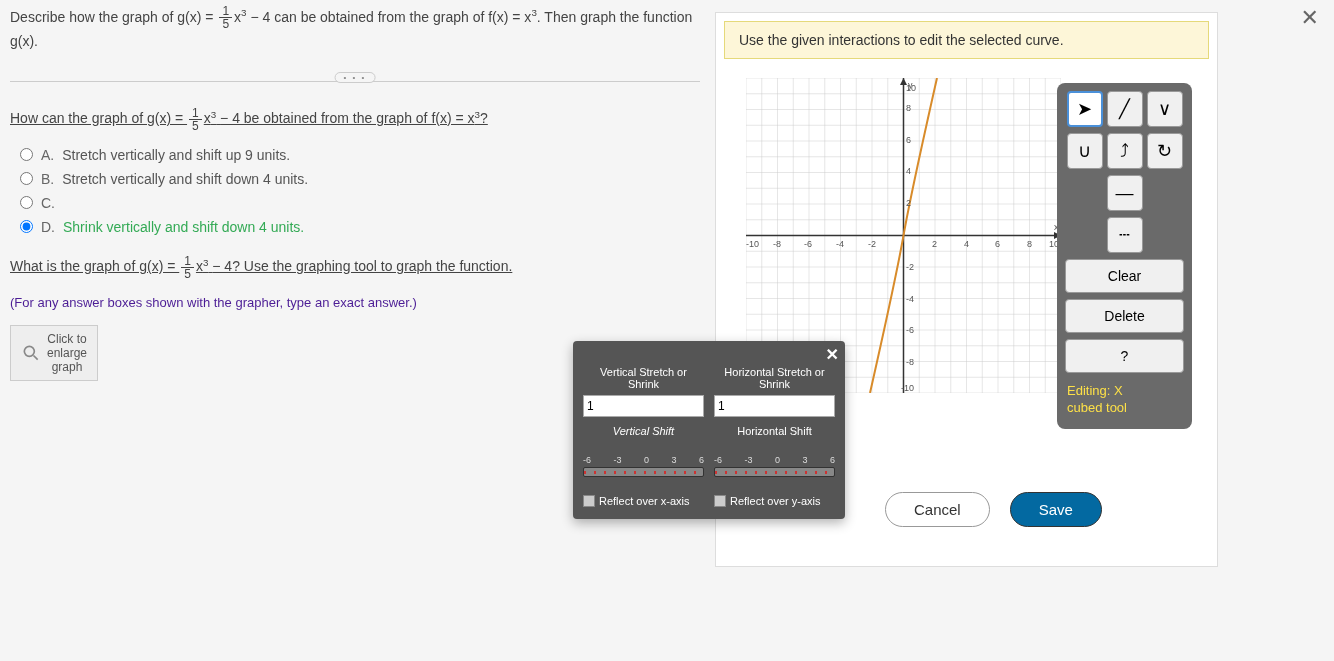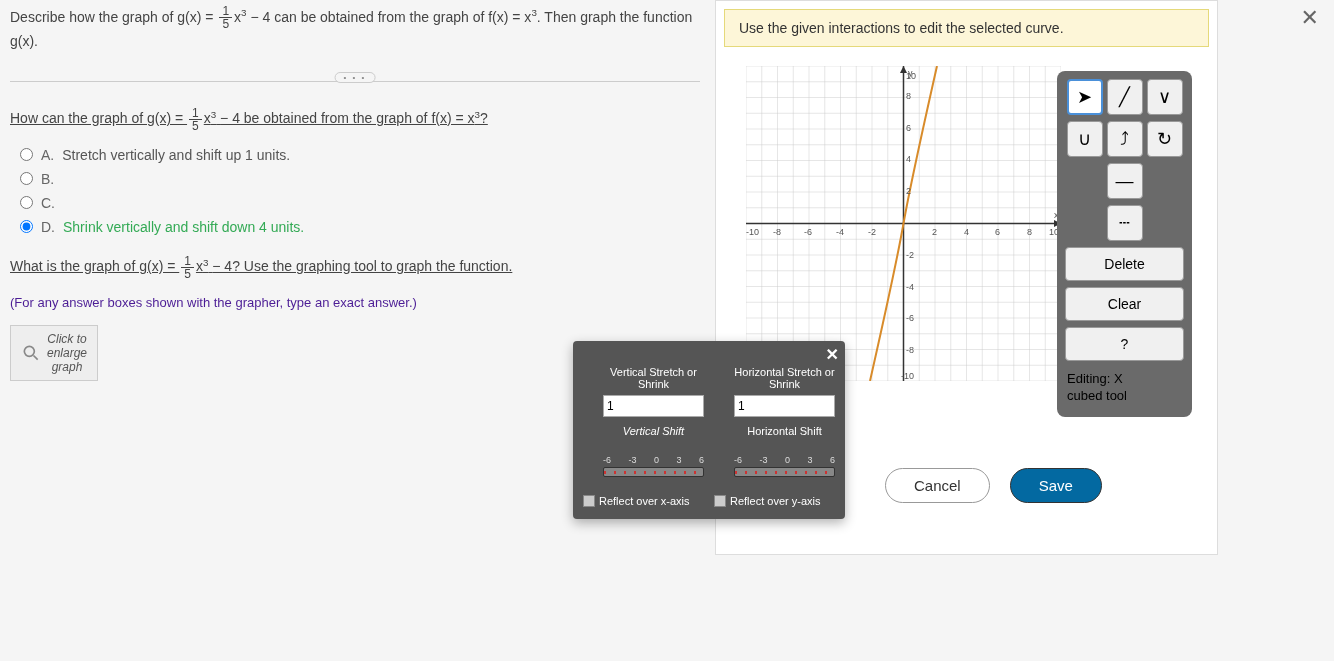--- a/index.html
+++ b/index.html
@@ -68,27 +68,26 @@
   display: inline-flex;
   align-items: center;
   background: #eee;
   border: 1px solid #ccc;
   padding: 6px 10px;
   margin-top: 15px;
   cursor: pointer;
   font-size: 12px;
   color: #555;
   text-align: center;
-  font-style: italic;
 }
 .enlarge-btn .icon { width: 20px; height: 20px; margin-right: 6px; }
 
 .right-panel {
   position: absolute;
-  left: 715px; top: 0;
+  left: 715px; top: 12px;
   width: 503px;
   height: 555px;
   background: #fff;
   border: 1px solid #ddd;
 }
 .instruction-bar {
   background: #fdf6d8;
   border: 1px solid #e5d97a;
   padding: 10px 14px;
   font-size: 14px;
@@ -128,21 +127,21 @@
 .action-btn {
   background: #f0f0f0;
   border: 1px solid #999;
   border-radius: 4px;
   padding: 8px;
   text-align: center;
   font-size: 14px;
   cursor: pointer;
 }
 .editing-label {
-  color: #000000;
+  color: #fde047;
   font-size: 13px;
   text-align: left;
   padding: 4px 2px;
   line-height: 1.3;
 }
 
 .transform-popup {
   position: absolute;
   left: 573px; top: 341px;
   width: 272px;
@@ -159,21 +158,21 @@
   color: #fff;
   font-size: 16px;
   font-weight: bold;
   cursor: pointer;
 }
 .popup-body {
   padding: 24px 10px 10px 10px;
   display: flex;
   gap: 10px;
 }
-.popup-col { flex: 1; display: flex; flex-direction: column; align-items: flex-start; margin-left: 20px; }
+.popup-col { flex: 1; display: flex; flex-direction: column; align-items: flex-start; }
 .popup-col label { font-size: 11px; margin-bottom: 4px; text-align: center; min-height: 26px; display:flex; align-items:center;}
 .popup-col input[type="text"] {
   width: 100%;
   padding: 3px;
   font-size: 12px;
   border: 1px solid #aaa;
 }
 .slider-wrap { width: 100%; margin-top: 8px; }
 .slider-ticks { display: flex; justify-content: space-between; font-size: 9px; color:#ddd; }
 .slider-track {
@@ -207,20 +206,21 @@
   left: 885px; top: 468px;
   display: flex;
   gap: 20px;
 }
 .btn-cancel, .btn-save {
   padding: 8px 28px;
   border-radius: 20px;
   font-size: 15px;
   cursor: pointer;
   border: 1px solid #999;
+  margin-top: 24px;
 }
 .btn-cancel { background: #fff; color: #333; }
 .btn-save { background: #0369a1; color: #fff; border-color: #333; }
 
 .close-x {
   position: absolute;
   right: 15px; top: 5px;
   font-size: 22px;
   color: #666;
   cursor: pointer;
@@ -255,25 +255,26 @@
       <span class="num">1</span>
       <span class="den">5</span>
     </span><span>x</span><span class="sup">3</span>
     <span> − 4 be obtained from the graph of f(x) = x</span><span class="sup">3</span><span>?</span>
   </div>
 
   <div class="choices">
     <div class="choice">
       <input type="radio" name="c" style="">
       <span class="letter">A.</span>
-      <span>Stretch vertically and shift up 1 units.</span>
+      <span>Stretch vertically and shift up 9 units.</span>
     </div>
     <div class="choice">
       <input type="radio" name="c" style="">
       <span class="letter">B.</span>
+      <span>Stretch vertically and shift down 4 units.</span>
     </div>
     <div class="choice">
       <input type="radio" name="c" style="">
       <span class="letter">C.</span>
     </div>
     <div class="choice selected">
       <input type="radio" name="c" checked="" style="">
       <span class="letter">D.</span>
       <span>Shrink vertically and shift down 4 units.</span>
     </div>
@@ -392,22 +393,22 @@
       <div class="tool-btn">∪</div>
       <div class="tool-btn">⤴</div>
       <div class="tool-btn">↻</div>
     </div>
     <div class="tool-row">
       <div class="tool-btn">—</div>
     </div>
     <div class="tool-row">
       <div class="tool-btn">┄</div>
     </div>
+    <div class="action-btn">Clear</div>
     <div class="action-btn">Delete</div>
-    <div class="action-btn">Clear</div>
     <div class="action-btn">?</div>
     <div class="editing-label">
       <div>Editing: X</div>
       <div>cubed tool</div>
     </div>
   </div>
 </div>
 
 <div class="transform-popup">
   <div class="popup-close">✕</div>

